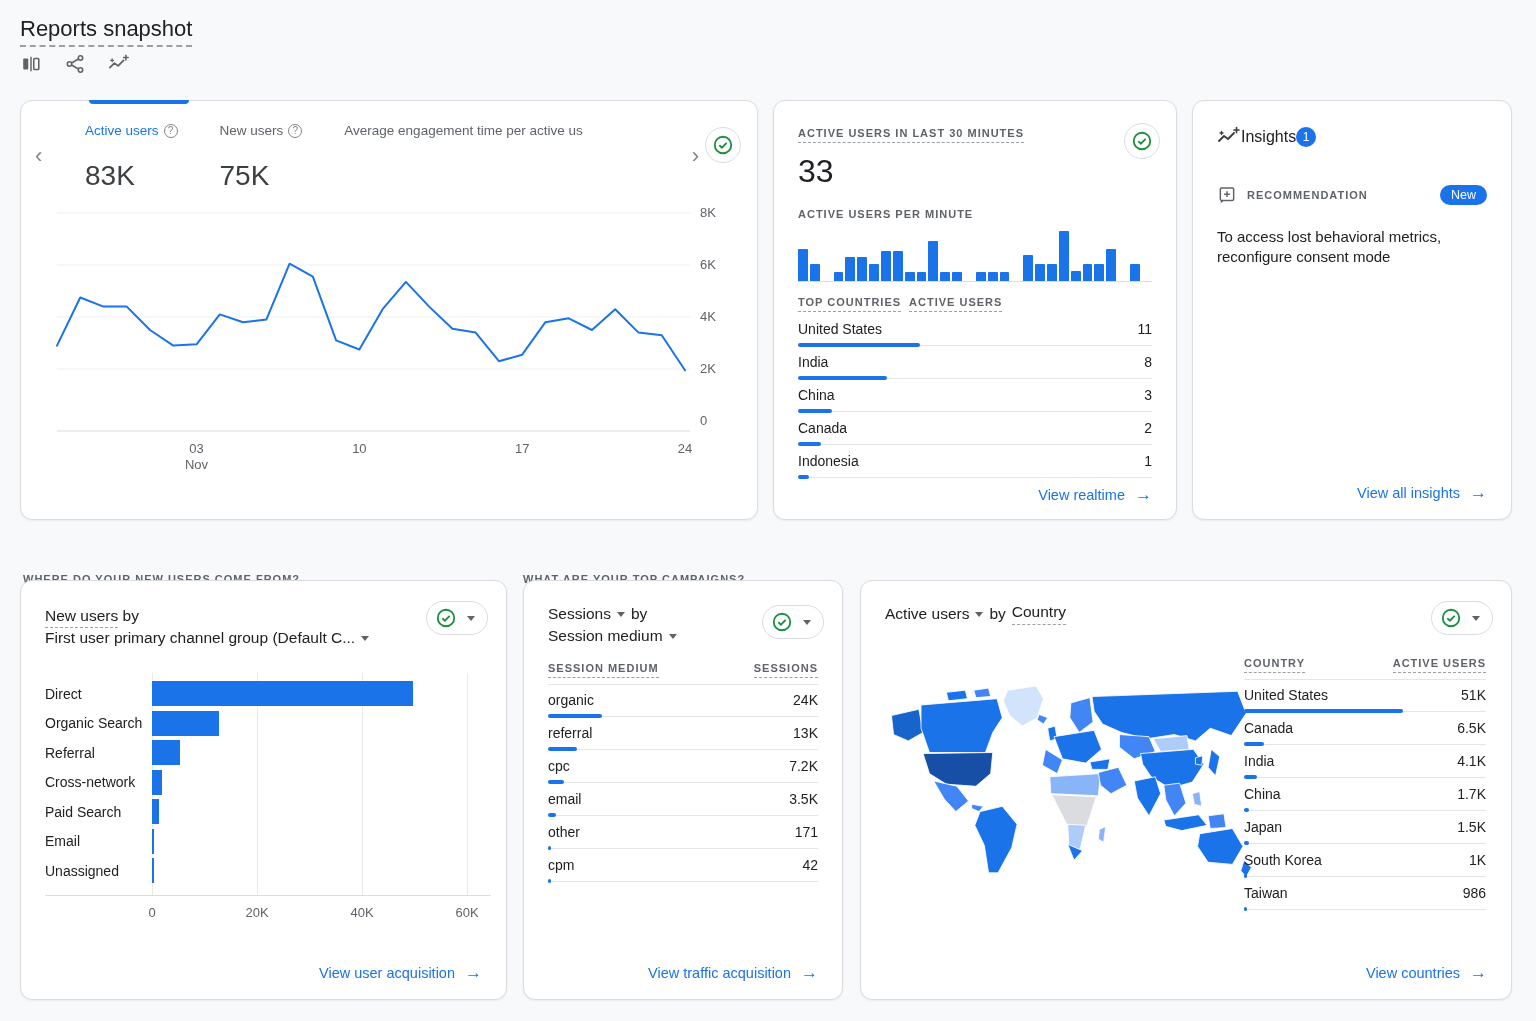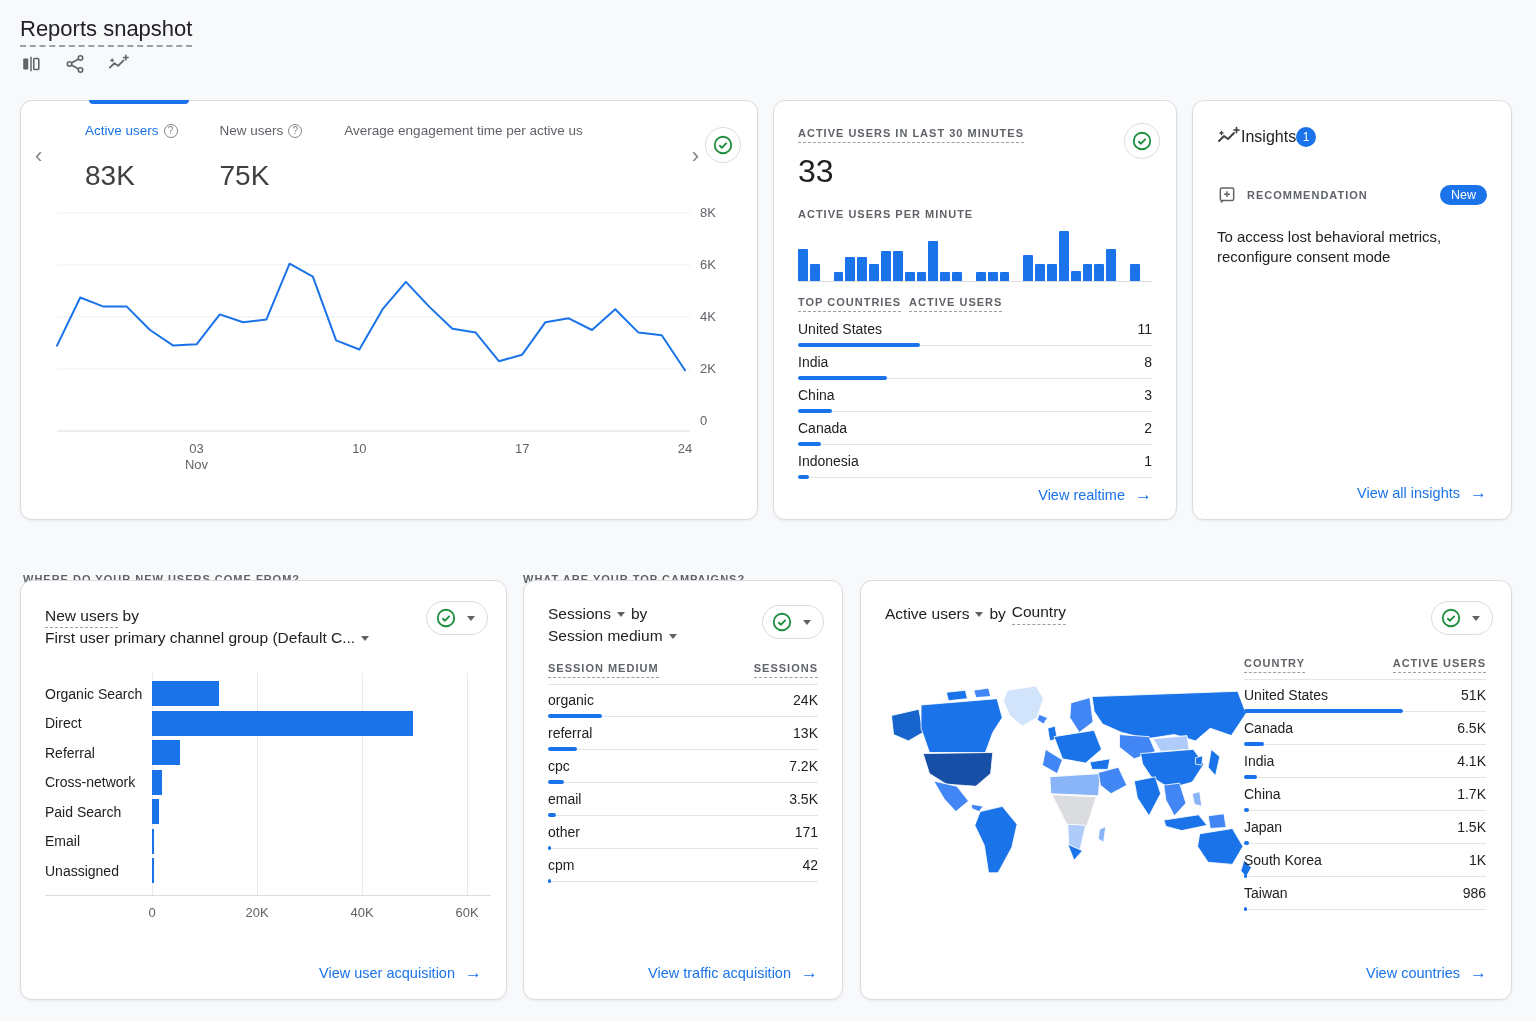--- a/index.html
+++ b/index.html
@@ -348,29 +348,29 @@
   </div>
   <div id="hbar-chart">
     <div class="hbar-grid">
         <div class="vline" style="left: 0%;"></div>
         <div class="vline" style="left: 31.35%;"></div>
         <div class="vline" style="left: 62.7%;"></div>
         <div class="vline" style="left: 94.04%;"></div>
       </div>
     <div class="hbar-rows">
         <div class="bar-row">
+          <div class="bar-label">Direct</div>
+          <div class="bar-track">
+            <div class="bar-fill" style="width: 78.3699%;"></div>
+          </div>
+        </div>
+        <div class="bar-row">
           <div class="bar-label">Organic Search</div>
           <div class="bar-track">
             <div class="bar-fill" style="width: 20.3762%;"></div>
-          </div>
-        </div>
-        <div class="bar-row">
-          <div class="bar-label">Direct</div>
-          <div class="bar-track">
-            <div class="bar-fill" style="width: 78.3699%;"></div>
           </div>
         </div>
         <div class="bar-row">
           <div class="bar-label">Referral</div>
           <div class="bar-track">
             <div class="bar-fill" style="width: 8.46395%;"></div>
           </div>
         </div>
         <div class="bar-row">
           <div class="bar-label">Cross-network</div>

